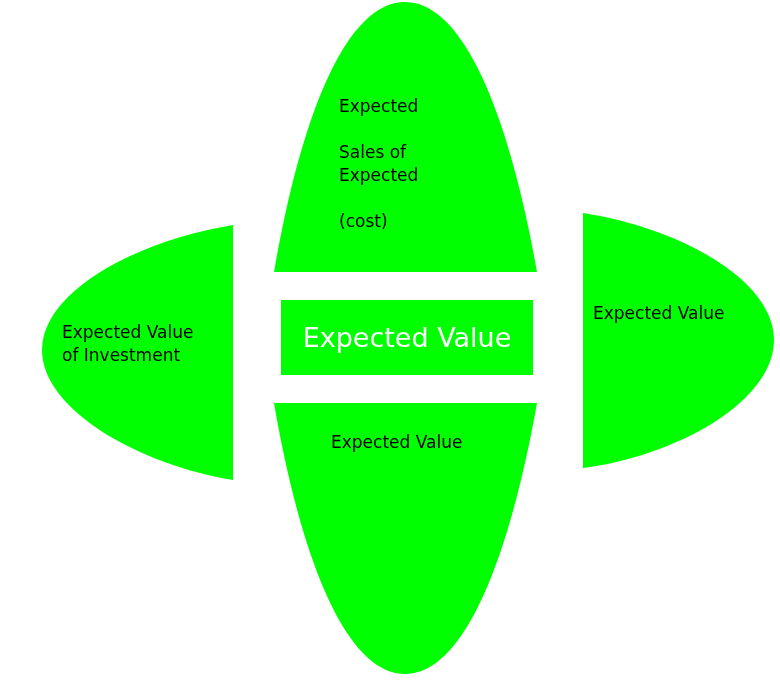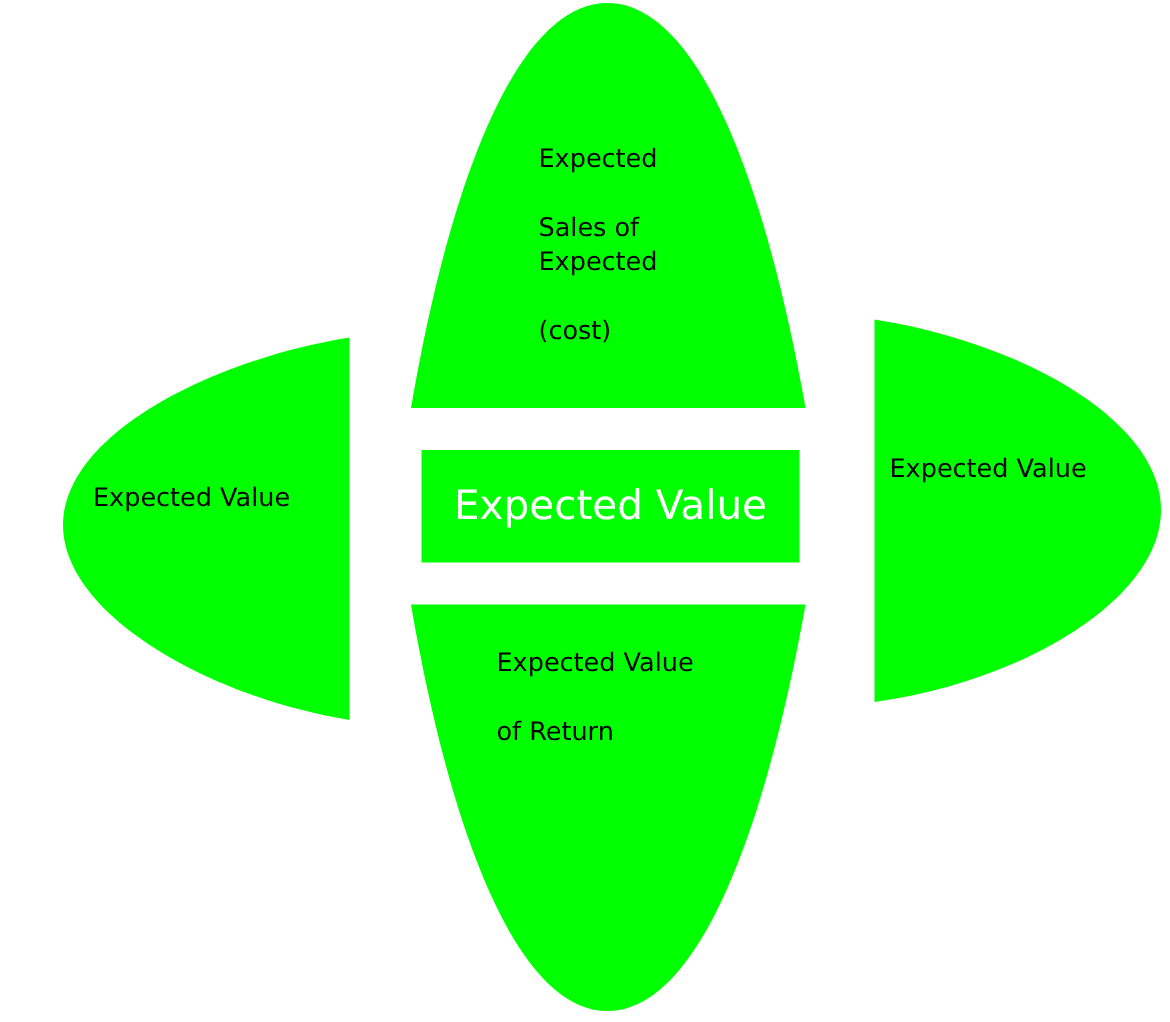--- a/index.html
+++ b/index.html
@@ -20,34 +20,34 @@
 
   <path d="M274,403 C300,555 345,674 405,674 C465,674 510,555 537,403 Z" fill="#00ff00"></path>
 
   <path d="M233,225 C140,240 42,290 42,350 C42,410 140,465 233,480 Z" fill="#00ff00"></path>
 
   <path d="M583,213 C680,228 774,280 774,340 C774,400 680,455 583,468 Z" fill="#00ff00"></path>
 </svg>
 
 <div class="center-label">Expected Value</div>
 
-<div class="label" style="left:359px; top:95px;">
+<div class="label" style="left:339px; top:95px;">
   <span style="display:block">Expected</span>
   <span class="gap"></span>
   <span style="display:block">Sales of</span>
   <span style="display:block">Expected</span>
   <span class="gap"></span>
   <span style="display:block">(cost)</span>
 </div>
 
 <div class="label" style="left:62px; top:321px;">
   <span style="display:block">Expected Value</span>
+  <span style="display:block">of Investment</span>
 </div>
 
 <div class="label" style="left:593px; top:302px;">
   <span style="display:block">Expected Value</span>
 </div>
 
 <div class="label" style="left:331px; top:431px;">
   <span style="display:block">Expected Value</span>
   <span class="gap"></span>
-  <span style="display:block">of Return</span>
 </div>
 
 </body></html>

